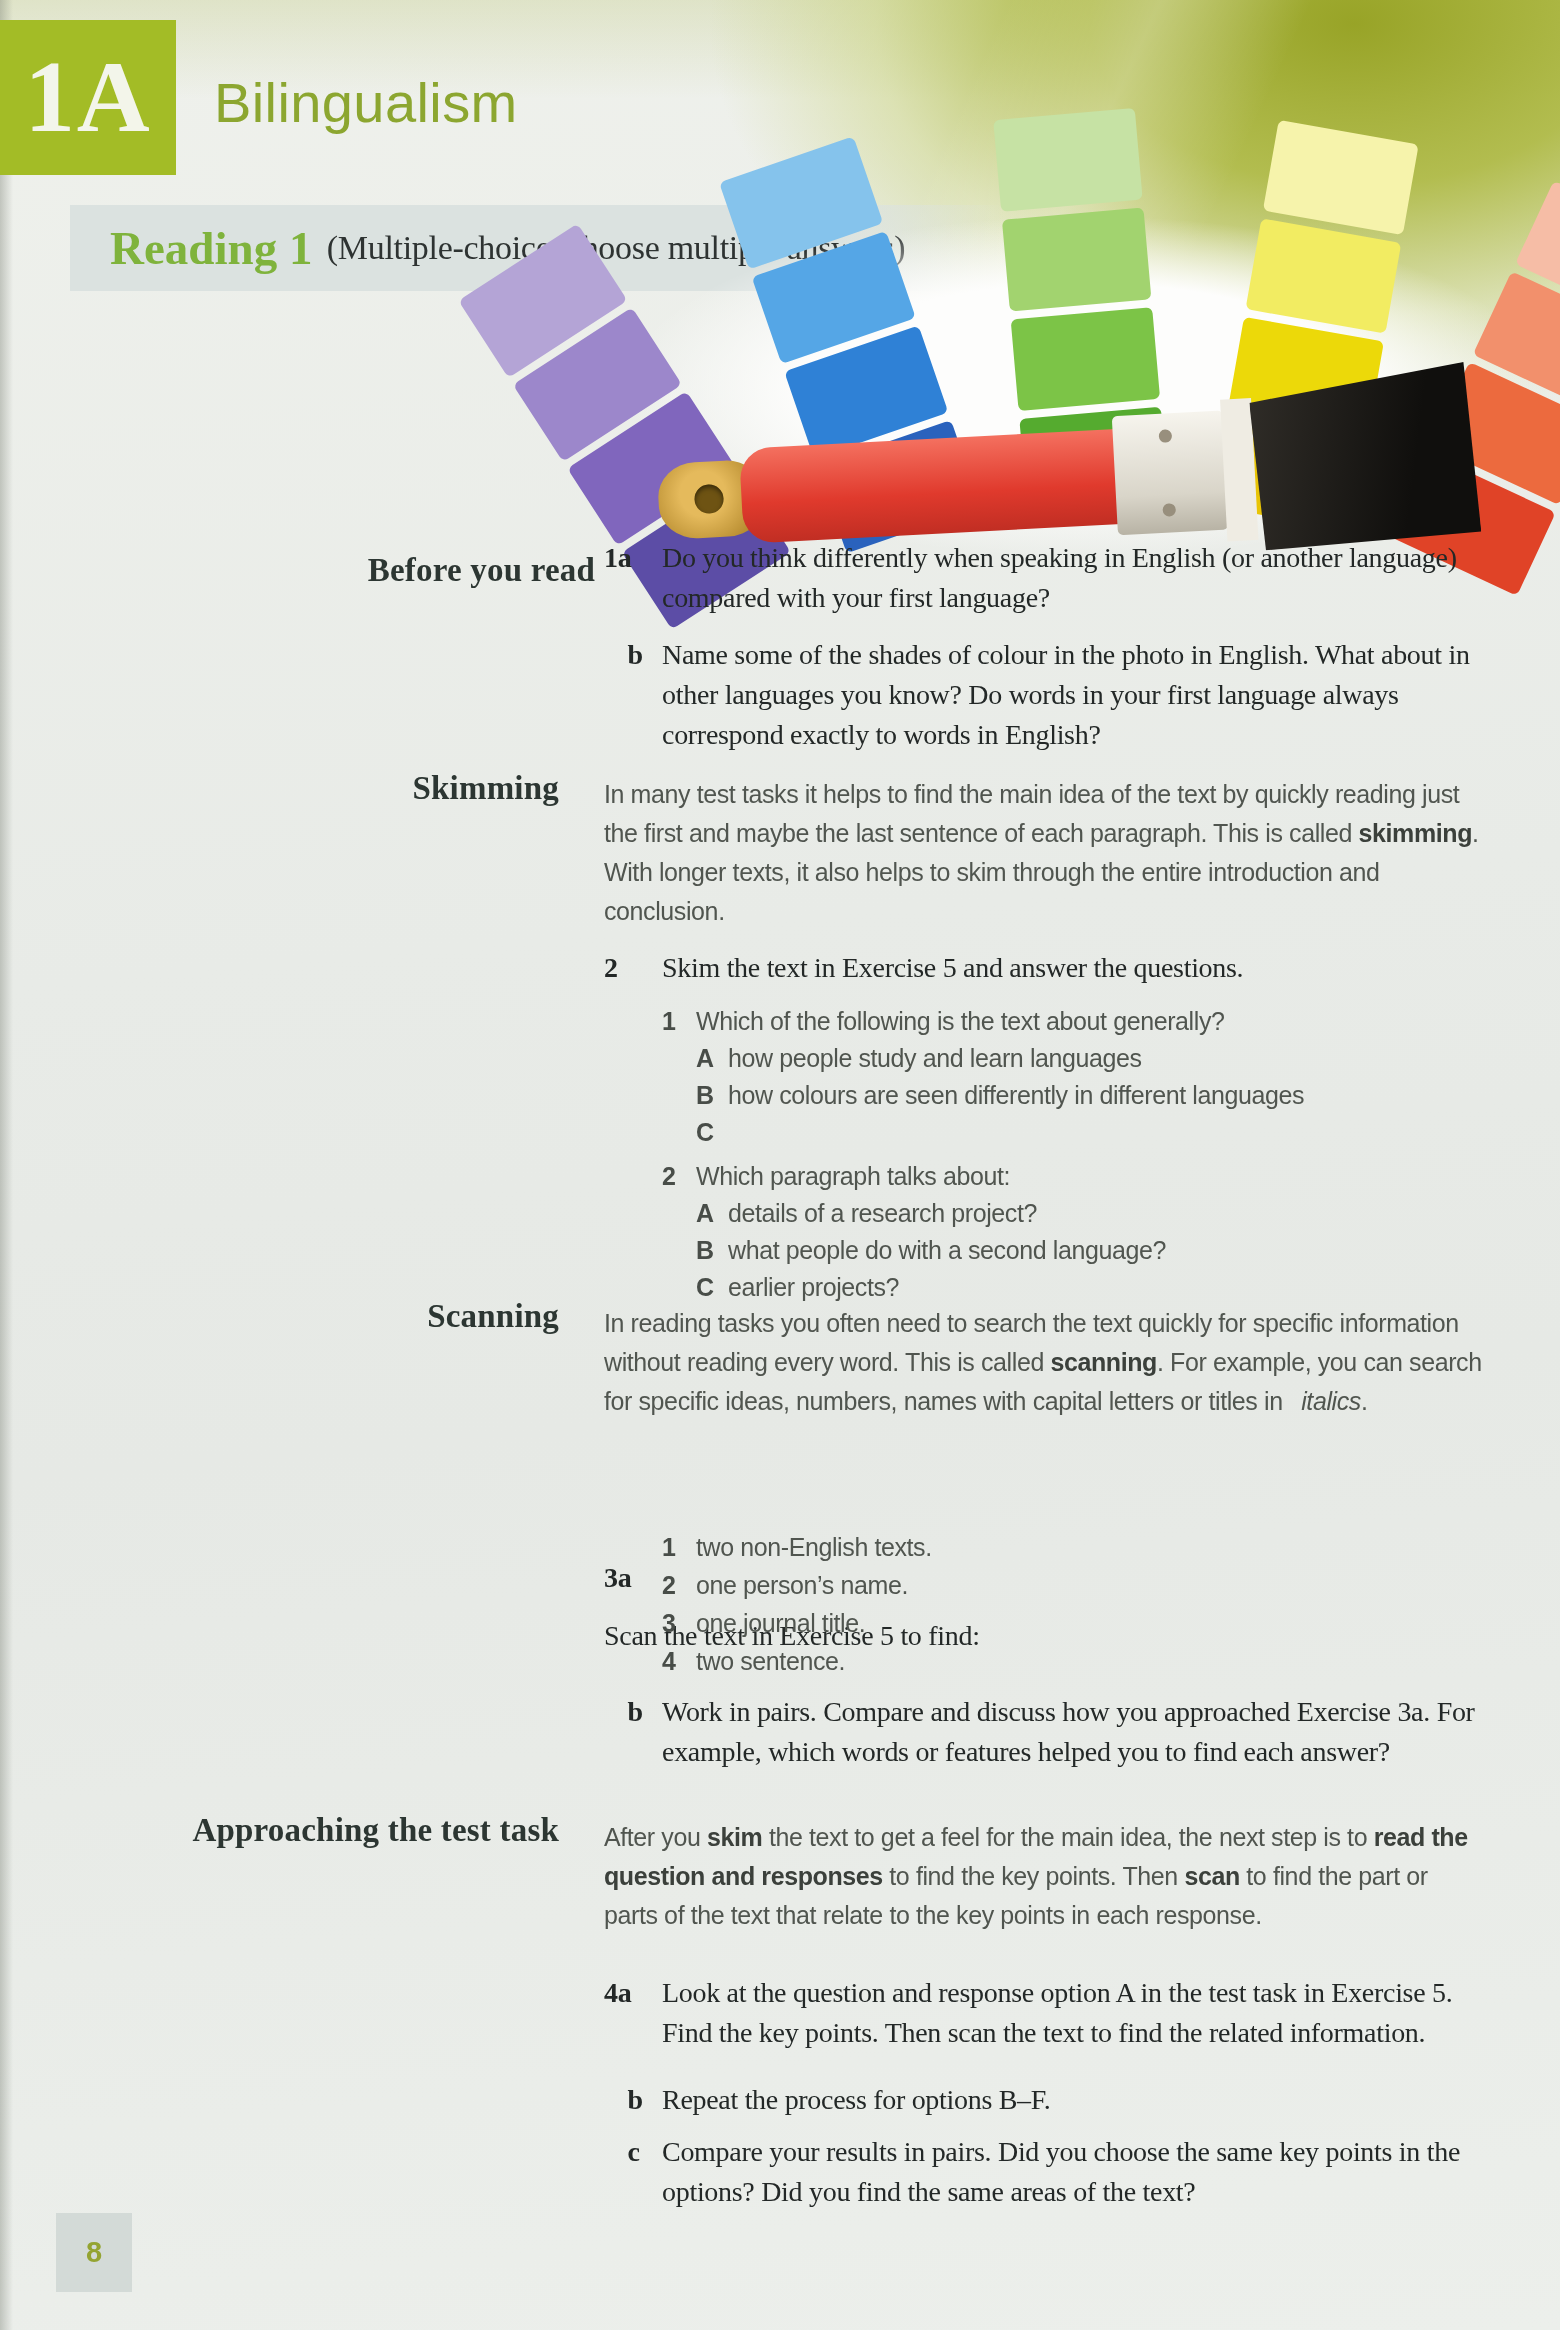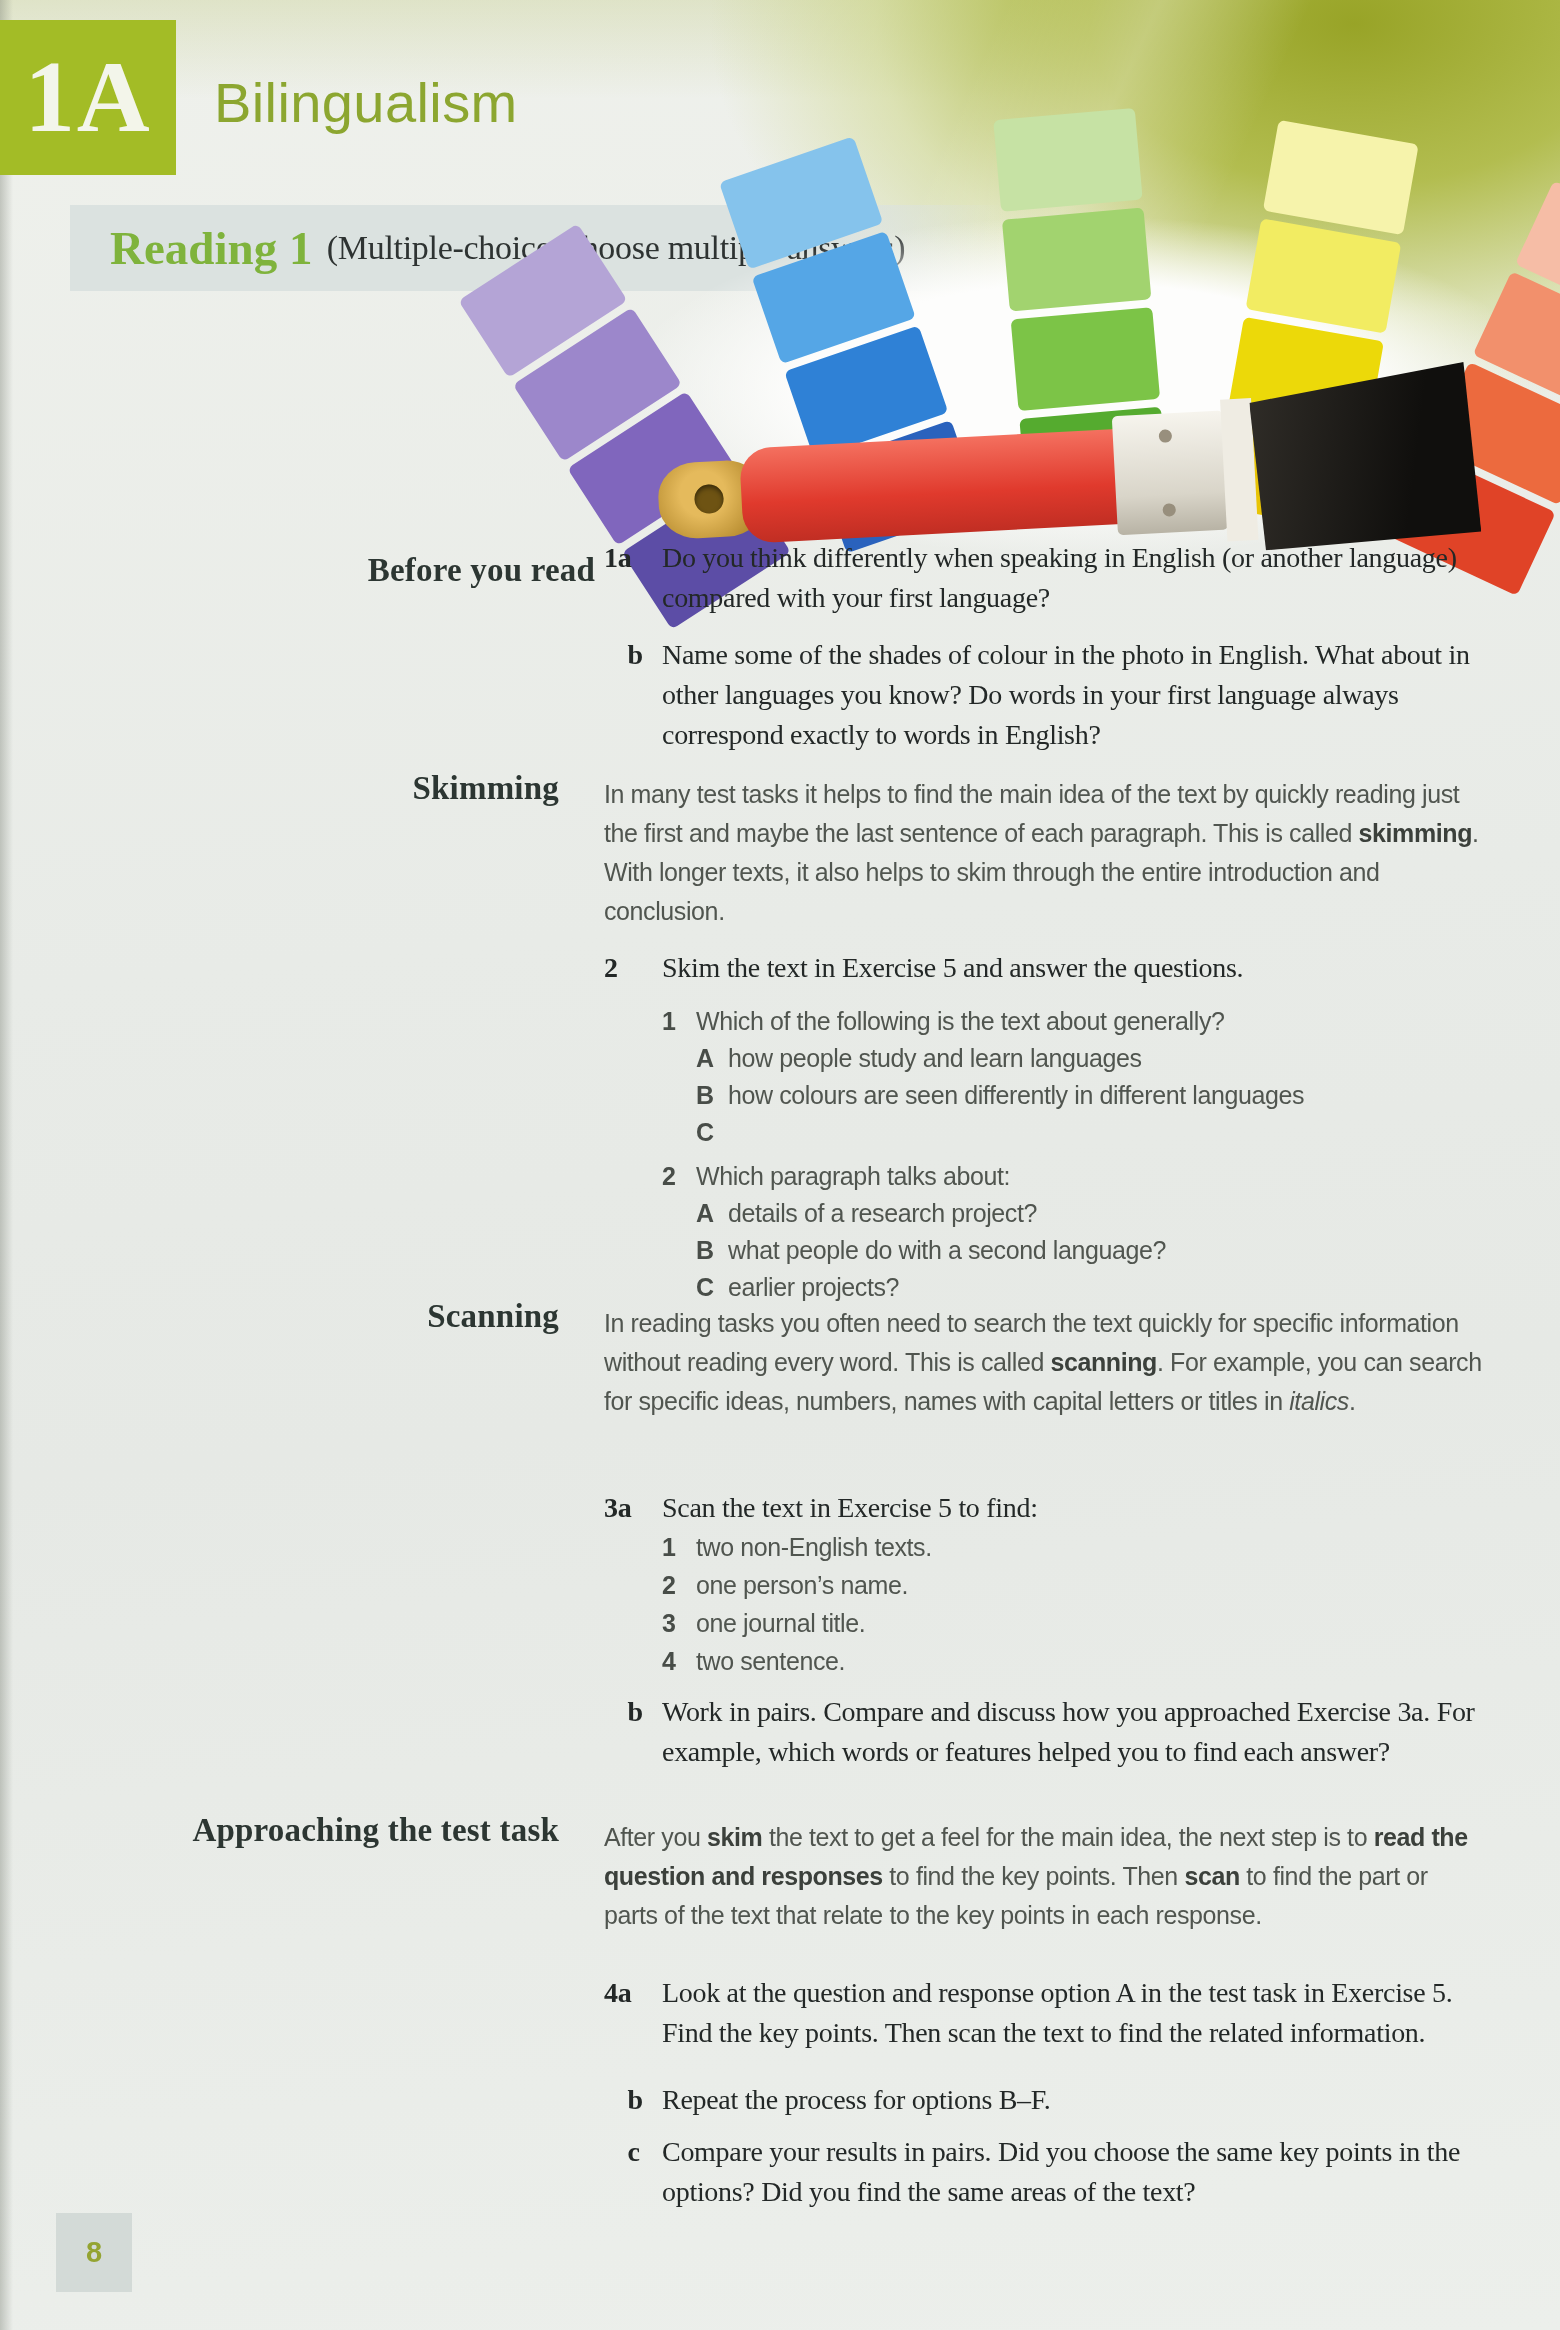--- a/index.html
+++ b/index.html
@@ -62,21 +62,21 @@
   .ex{position:absolute;left:604px;width:883px;display:flex;
     font-size:28px;line-height:40px;color:#232827;letter-spacing:-0.3px;}
   .ex .lbl{flex:0 0 58px;font-weight:bold;}
   .ex .lbl.sub{padding-left:23.4px;box-sizing:border-box;}
   .ex .txt{flex:1;}
 
   .sans, .qgroup, .list3a{font-family:"Liberation Sans",sans-serif;font-size:25px;
     line-height:39px;color:#50554f;letter-spacing:-0.4px;}
   .sans{position:absolute;left:604px;width:883px;}
   .sans b, .qgroup b, .list3a b{color:#3b403b;}
-  .sans em{font-style:italic;}
+  .sans em{font-style:italic;margin-left:12px;}
 
   .qgroup{position:absolute;left:662px;width:827px;line-height:37px;}
   .qrow{display:flex;}
   .qnum{flex:0 0 34px;font-weight:bold;color:#484d48;}
   .optrow{display:flex;padding-left:34px;}
   .optletter{flex:0 0 32px;font-weight:bold;color:#484d48;}
 
   .list3a{position:absolute;left:662px;width:809px;line-height:38px;}
   .lrow{display:flex;}
   .lnum{flex:0 0 34px;font-weight:bold;color:#484d48;}
@@ -199,21 +199,21 @@
       <span>what people do with a second language?</span>
     </div>
     <div class="optrow">
       <span class="optletter">C</span>
       <span>earlier projects?</span>
     </div>
   </div>
 
   <p class="sans" style="top:1304px;margin:0;"><span>In reading tasks you often need to search the text quickly for specific information without reading every word. This is called </span><b>scanning</b><span>. For example, you can search for specific ideas, numbers, names with capital letters or titles in </span><em>italics</em><span>.</span></p>
 
-  <div class="ex" style="top:1488px;">
+  <div class="ex" style="top:1558px;flex-direction:column;">
     <span class="lbl">3a</span>
     <span class="txt">Scan the text in Exercise 5 to find:</span>
   </div>
 
   <div class="list3a" style="top:1528px;">
     <div class="lrow">
       <span class="lnum">1</span>
       <span>two non-English texts.</span>
     </div>
     <div class="lrow">

